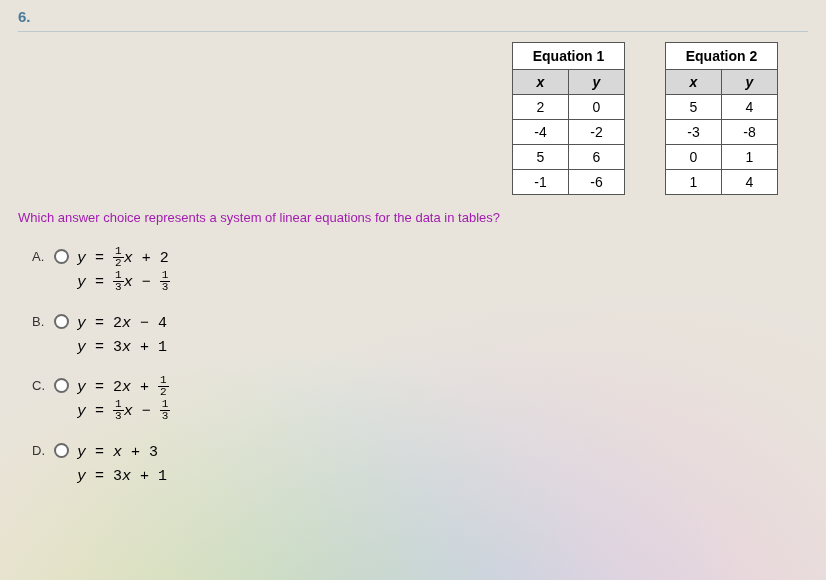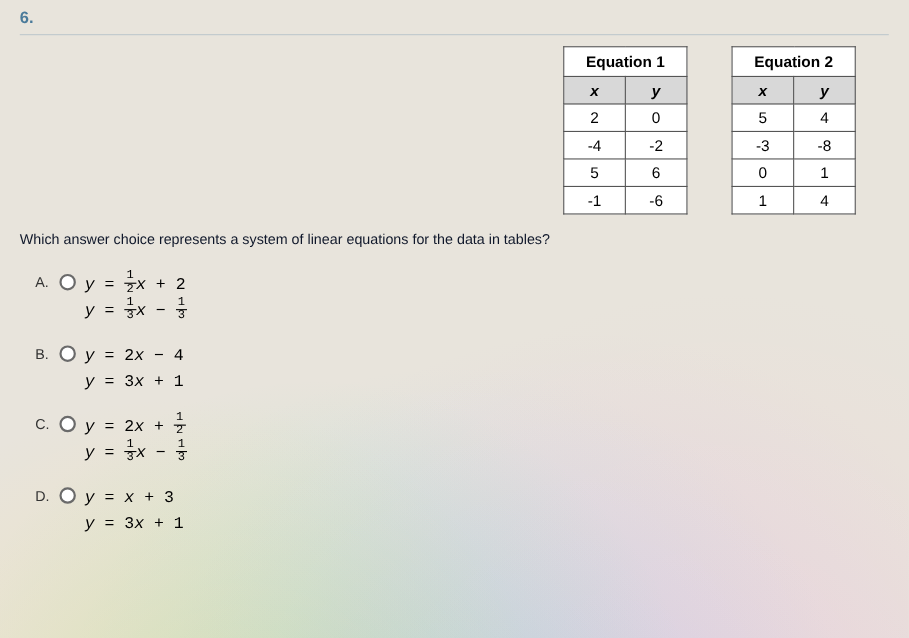--- a/index.html
+++ b/index.html
@@ -56,21 +56,21 @@
     padding: 5px 0;
   }
   table.eq th.colhead {
     background: #d8d8d8;
     font-style: italic;
     font-weight: bold;
   }
   .prompt {
     font-size: 13px;
     margin: 8px 0 22px 0;
-    color: #0f172a;
+    color: #a21caf;
   }
   .choices { margin-left: 14px; }
   .choice {
     display: flex;
     align-items: flex-start;
     gap: 8px;
     margin-bottom: 16px;
     font-size: 13px;
   }
   .letter { width: 14px; color: #333; padding-top: 2px; }

